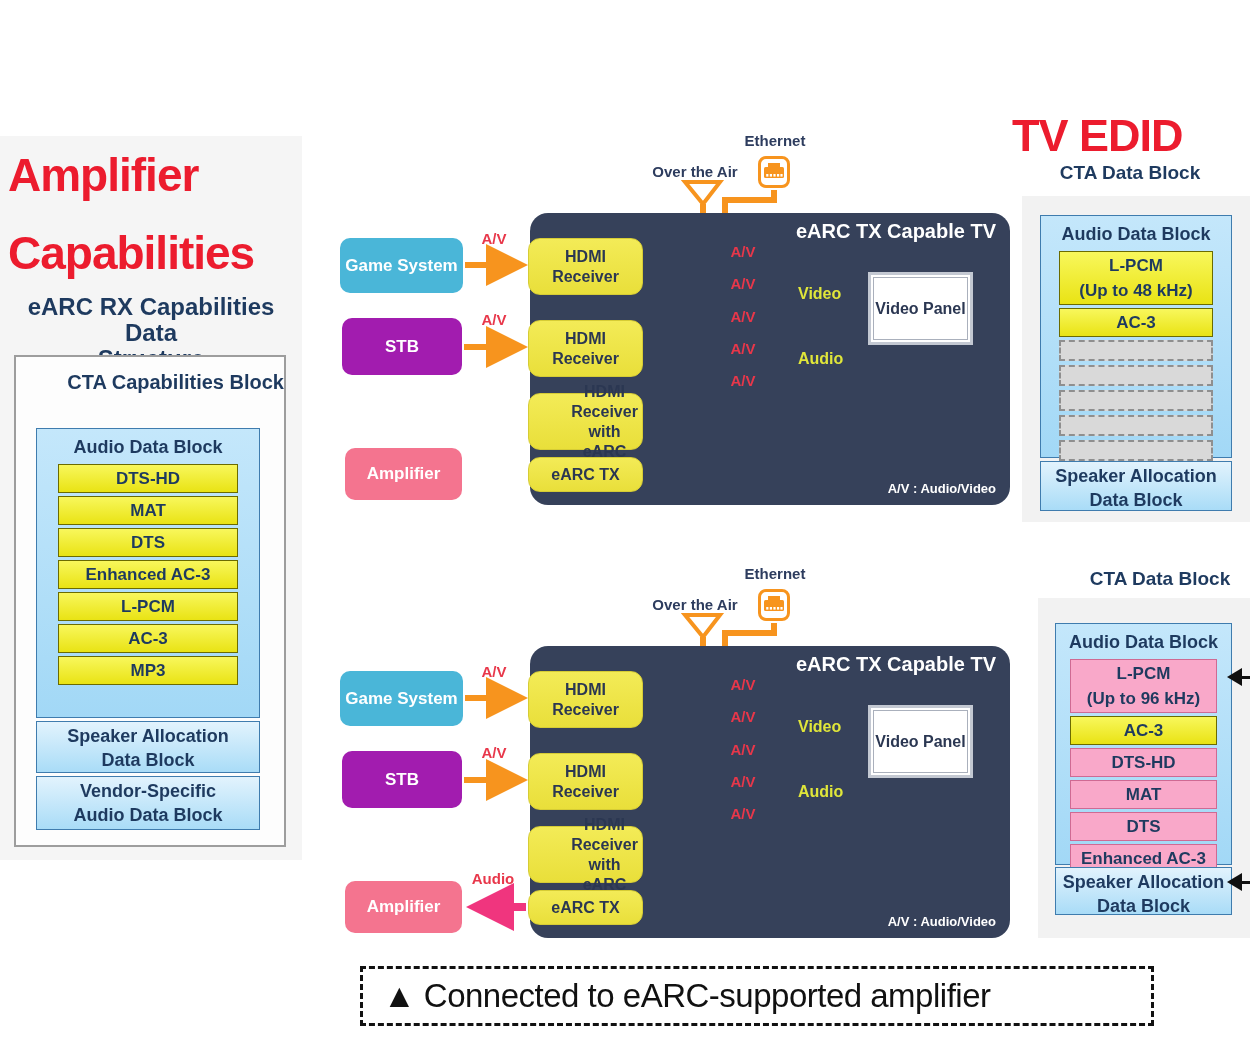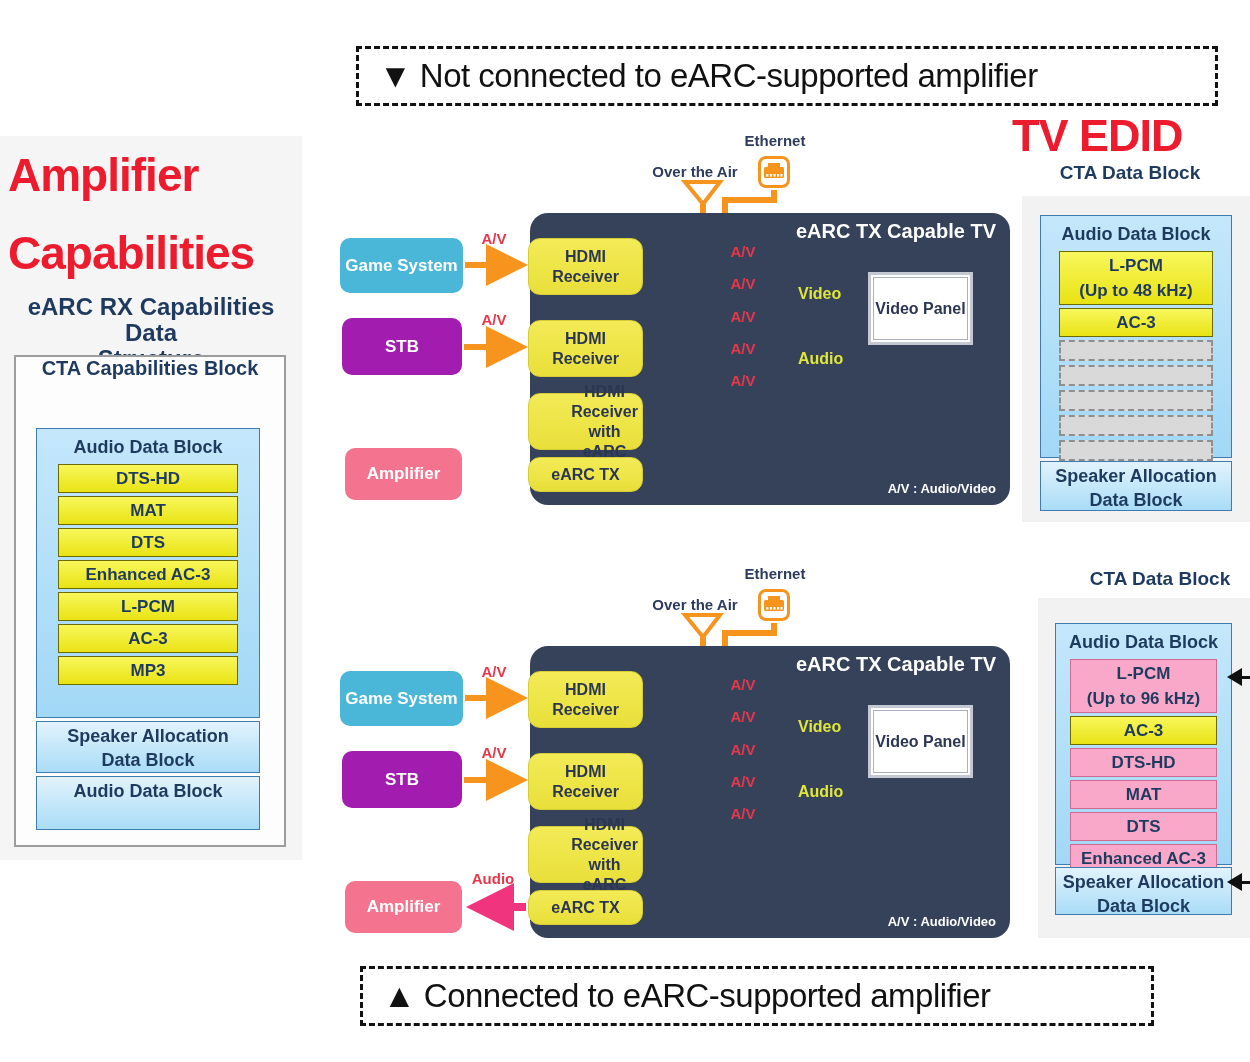--- a/index.html
+++ b/index.html
@@ -10,21 +10,21 @@
   .banner{position:absolute;border:3px dashed #111;background:#fff;color:#111;
           font-size:33px;letter-spacing:-.5px;display:flex;align-items:center;padding:0 20px;box-sizing:border-box;}
 
   
   .left-card{position:absolute;left:0;top:136px;width:302px;height:724px;background:#f5f5f5;}
   .big-red{position:absolute;color:#EC1C2E;font-size:46px;font-weight:bold;letter-spacing:-1px;}
   .navy{color:#1E3A5F;}
   .subtitle{position:absolute;width:302px;text-align:center;font-weight:bold;font-size:24px;line-height:26px;}
   .outer-box{position:absolute;left:14px;top:355px;width:272px;height:492px;background:#fdfdfd;
              border:2px solid #9d9d9d;box-sizing:border-box;}
-  .outer-box .box-title{text-align:center;font-weight:bold;font-size:20px;}
+  .outer-box .box-title{margin-top:14px;text-align:right;font-weight:bold;font-size:20px;}
   .blue-box{position:absolute;background:linear-gradient(#c4e7fb,#a2d8f6);border:1px solid #3f7cae;box-sizing:border-box;}
   .blue-box .blue-title{text-align:center;font-weight:bold;font-size:18px;padding:8px 0 6px 0;}
   .rows-wrap{padding:0 21px;}
   .block-row{margin:0 0 3px 0;border:1px solid #6b6b00;background:linear-gradient(#f8f75c,#e9e314);
              text-align:center;font-weight:bold;font-size:17px;color:#1E3A5F;line-height:25px;padding:1px 0;}
   .row-pink{background:#f9a8c9;border:1px solid #cf6a93;}
   .row-gray{background:#d9d9d9;border:2px dashed #8f8f8f;height:15px;margin:0 0 4px 0;}
   .band{position:absolute;background:linear-gradient(#e2f3fd,#a9dcf7);border:1px solid #3f7cae;box-sizing:border-box;
         text-align:center;font-weight:bold;font-size:18px;color:#1E3A5F;line-height:24px;padding-top:2px;}
 
@@ -73,21 +73,20 @@
       <path d="M0,0 L7,3.5 L0,7 Z" fill="#F7941E"></path>
     </marker>
     <marker id="m-pk" markerWidth="6" markerHeight="6" refX="4.5" refY="3" orient="auto">
       <path d="M0,0 L6,3 L0,6 Z" fill="#F0357E"></path>
     </marker>
   </defs>
 </svg>
 
 <div class="stage">
 
-  <div class="banner" style="left:356px;top:46px;width:862px;height:60px;">▼ Not connected to eARC-supported amplifier</div>
   <div class="banner" style="left:360px;top:966px;width:794px;height:60px;">▲ Connected to eARC-supported amplifier</div>
 
   <div class="left-card"></div>
   <div class="big-red" style="left:8px;top:148px;">Amplifier</div>
   <div class="big-red" style="left:8px;top:226px;">Capabilities</div>
   <div class="subtitle navy" style="left:0;top:294px;">
     <div>eARC RX Capabilities Data</div>
     <div>Structure</div>
   </div>
   <div class="outer-box">
@@ -117,20 +116,21 @@
         <div class="block-row row-yellow">
           <div>MP3</div>
         </div>
       </div>
   </div>
   <div class="band" style="left:36px;top:721px;width:224px;height:52px;">
     <div>Speaker Allocation</div>
     <div>Data Block</div>
   </div>
   <div class="band" style="left:36px;top:776px;width:224px;height:54px;">
+    <div>Vendor-Specific</div>
     <div>Audio Data Block</div>
   </div>
 
   <div class="tv-edid" style="left:1012px;top:110px;">TV EDID</div>
   <div class="cta-label" style="left:1050px;top:162px;width:160px;">CTA Data Block</div>
 
   <div class="edid-card" style="left:1022px;top:196px;width:228px;height:326px;"></div>
   <div class="blue-box" style="left:1040px;top:215px;width:192px;height:243px;">
     <div class="blue-title navy">Audio Data Block</div>
     <div class="rows-wrap" style="padding:0 18px;">

